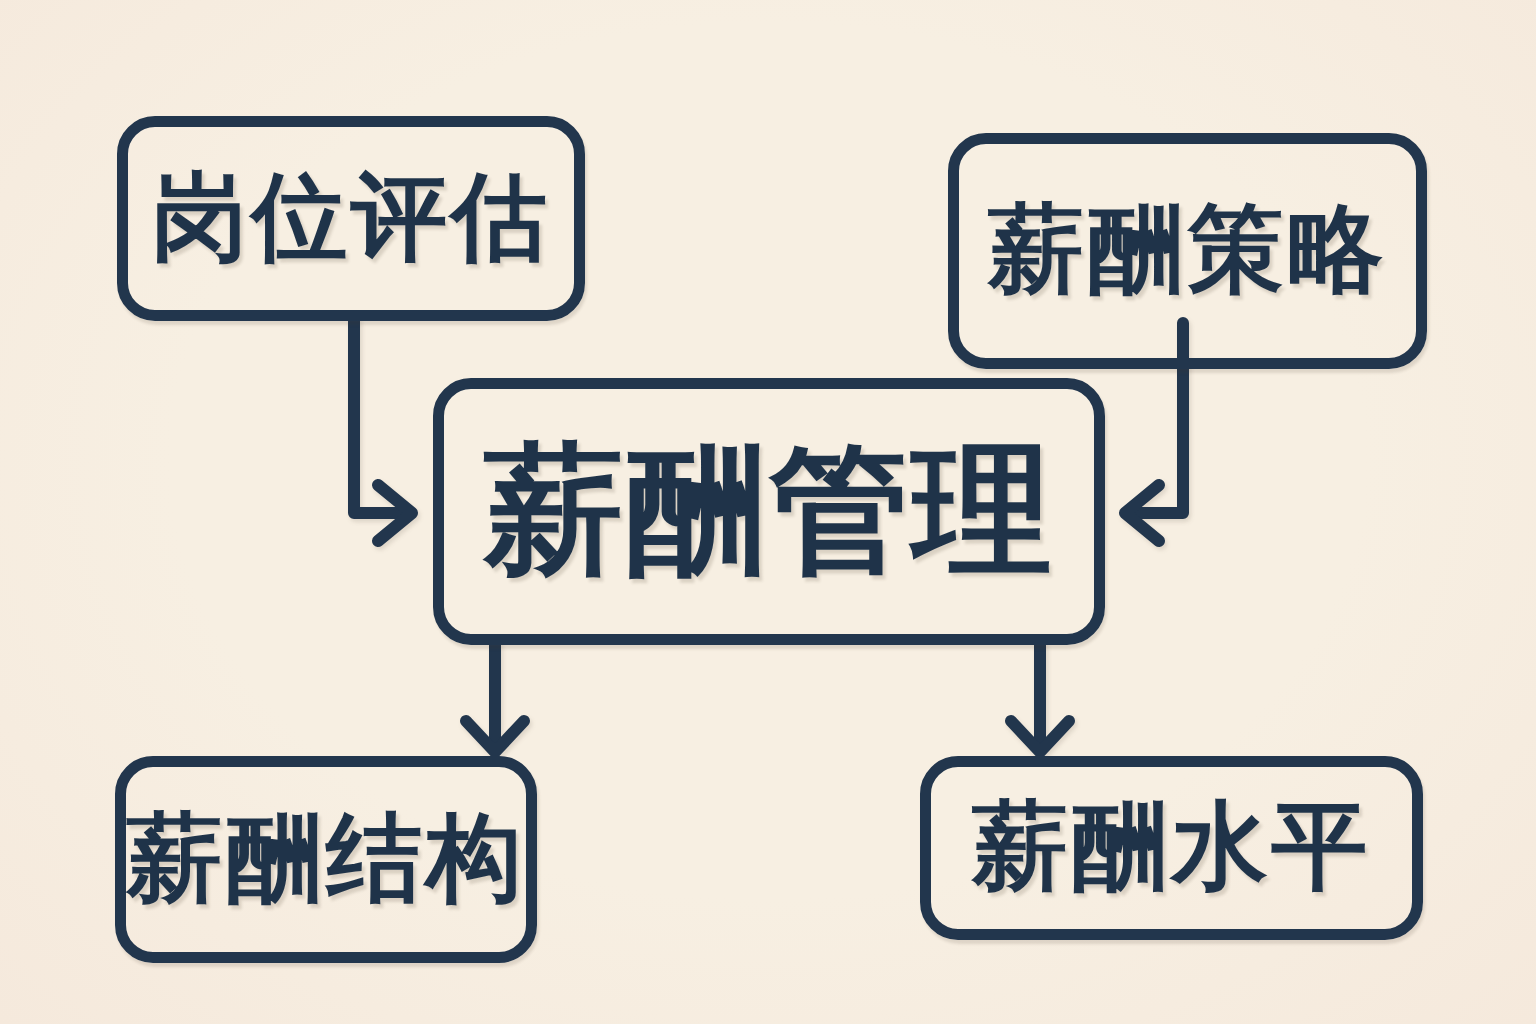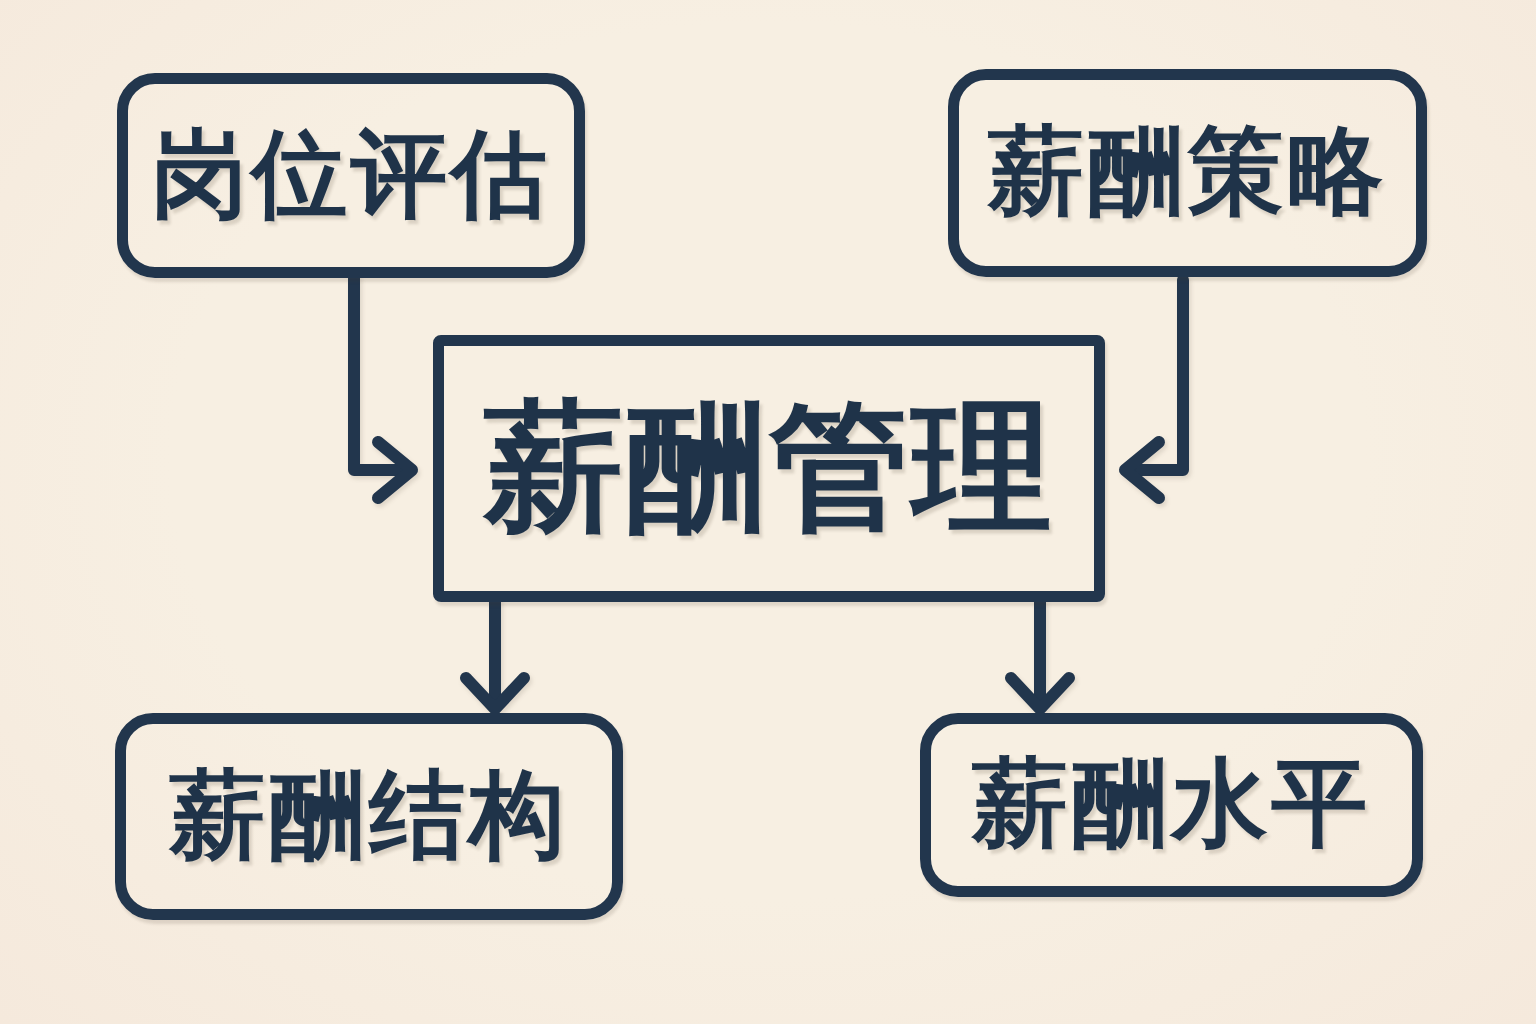--- a/index.html
+++ b/index.html
@@ -7,21 +7,21 @@
     --ink:#22364d;
     --text:#1f3349;
   }
   *{margin:0;padding:0;box-sizing:border-box;}
   html,body{width:1536px;height:1024px;overflow:hidden;}
   body{
     background:radial-gradient(ellipse at 50% 45%, #f7efe2 55%, #f5e9dc 100%);
     font-family:"Liberation Sans","DejaVu Sans",sans-serif;
     position:relative;
   }
-  .stage{position:absolute;inset:0;}
+  .stage{position:absolute;inset:0;margin-top:43px;}
   .node{
     position:absolute;
     border:11px solid var(--ink);
     border-radius:38px;
     background:transparent;
     display:flex;
     align-items:center;
     justify-content:center;
     box-shadow:2px 4px 3px rgba(70,55,40,0.14);
   }
@@ -29,23 +29,23 @@
     color:var(--text);
     font-weight:900;
     letter-spacing:0.04em;
     white-space:nowrap;
     text-shadow:3px 4px 3px rgba(70,55,40,0.16);
     line-height:1;
     transform:translateY(-2px);
   }
   
   .node.job-evaluation        {left:117px; top:73px;  width:468px; height:205px;}
-  .node.compensation-strategy {left:948px; top:69px;  width:479px; height:208px;}
-  .node.compensation-management{left:433px; top:335px; width:672px; height:267px;border-radius:8px;}
-  .node.compensation-structure{left:115px; top:713px; width:508px; height:207px;}
+  .node.compensation-strategy {left:948px; top:90px;  width:479px; height:236px;}
+  .node.compensation-management{left:433px; top:335px; width:672px; height:267px;}
+  .node.compensation-structure{left:115px; top:713px; width:422px; height:207px;}
   .node.compensation-level    {left:920px; top:713px; width:503px; height:184px;}
 
   .node.job-evaluation .label,
   .node.compensation-strategy .label,
   .node.compensation-structure .label,
   .node.compensation-level .label{font-size:96px;}
   .node.compensation-management .label{font-size:140px; letter-spacing:0.02em;}
 
   svg.edges{position:absolute;inset:0;pointer-events:none;
     filter:drop-shadow(2px 3px 2px rgba(70,55,40,0.14));}

